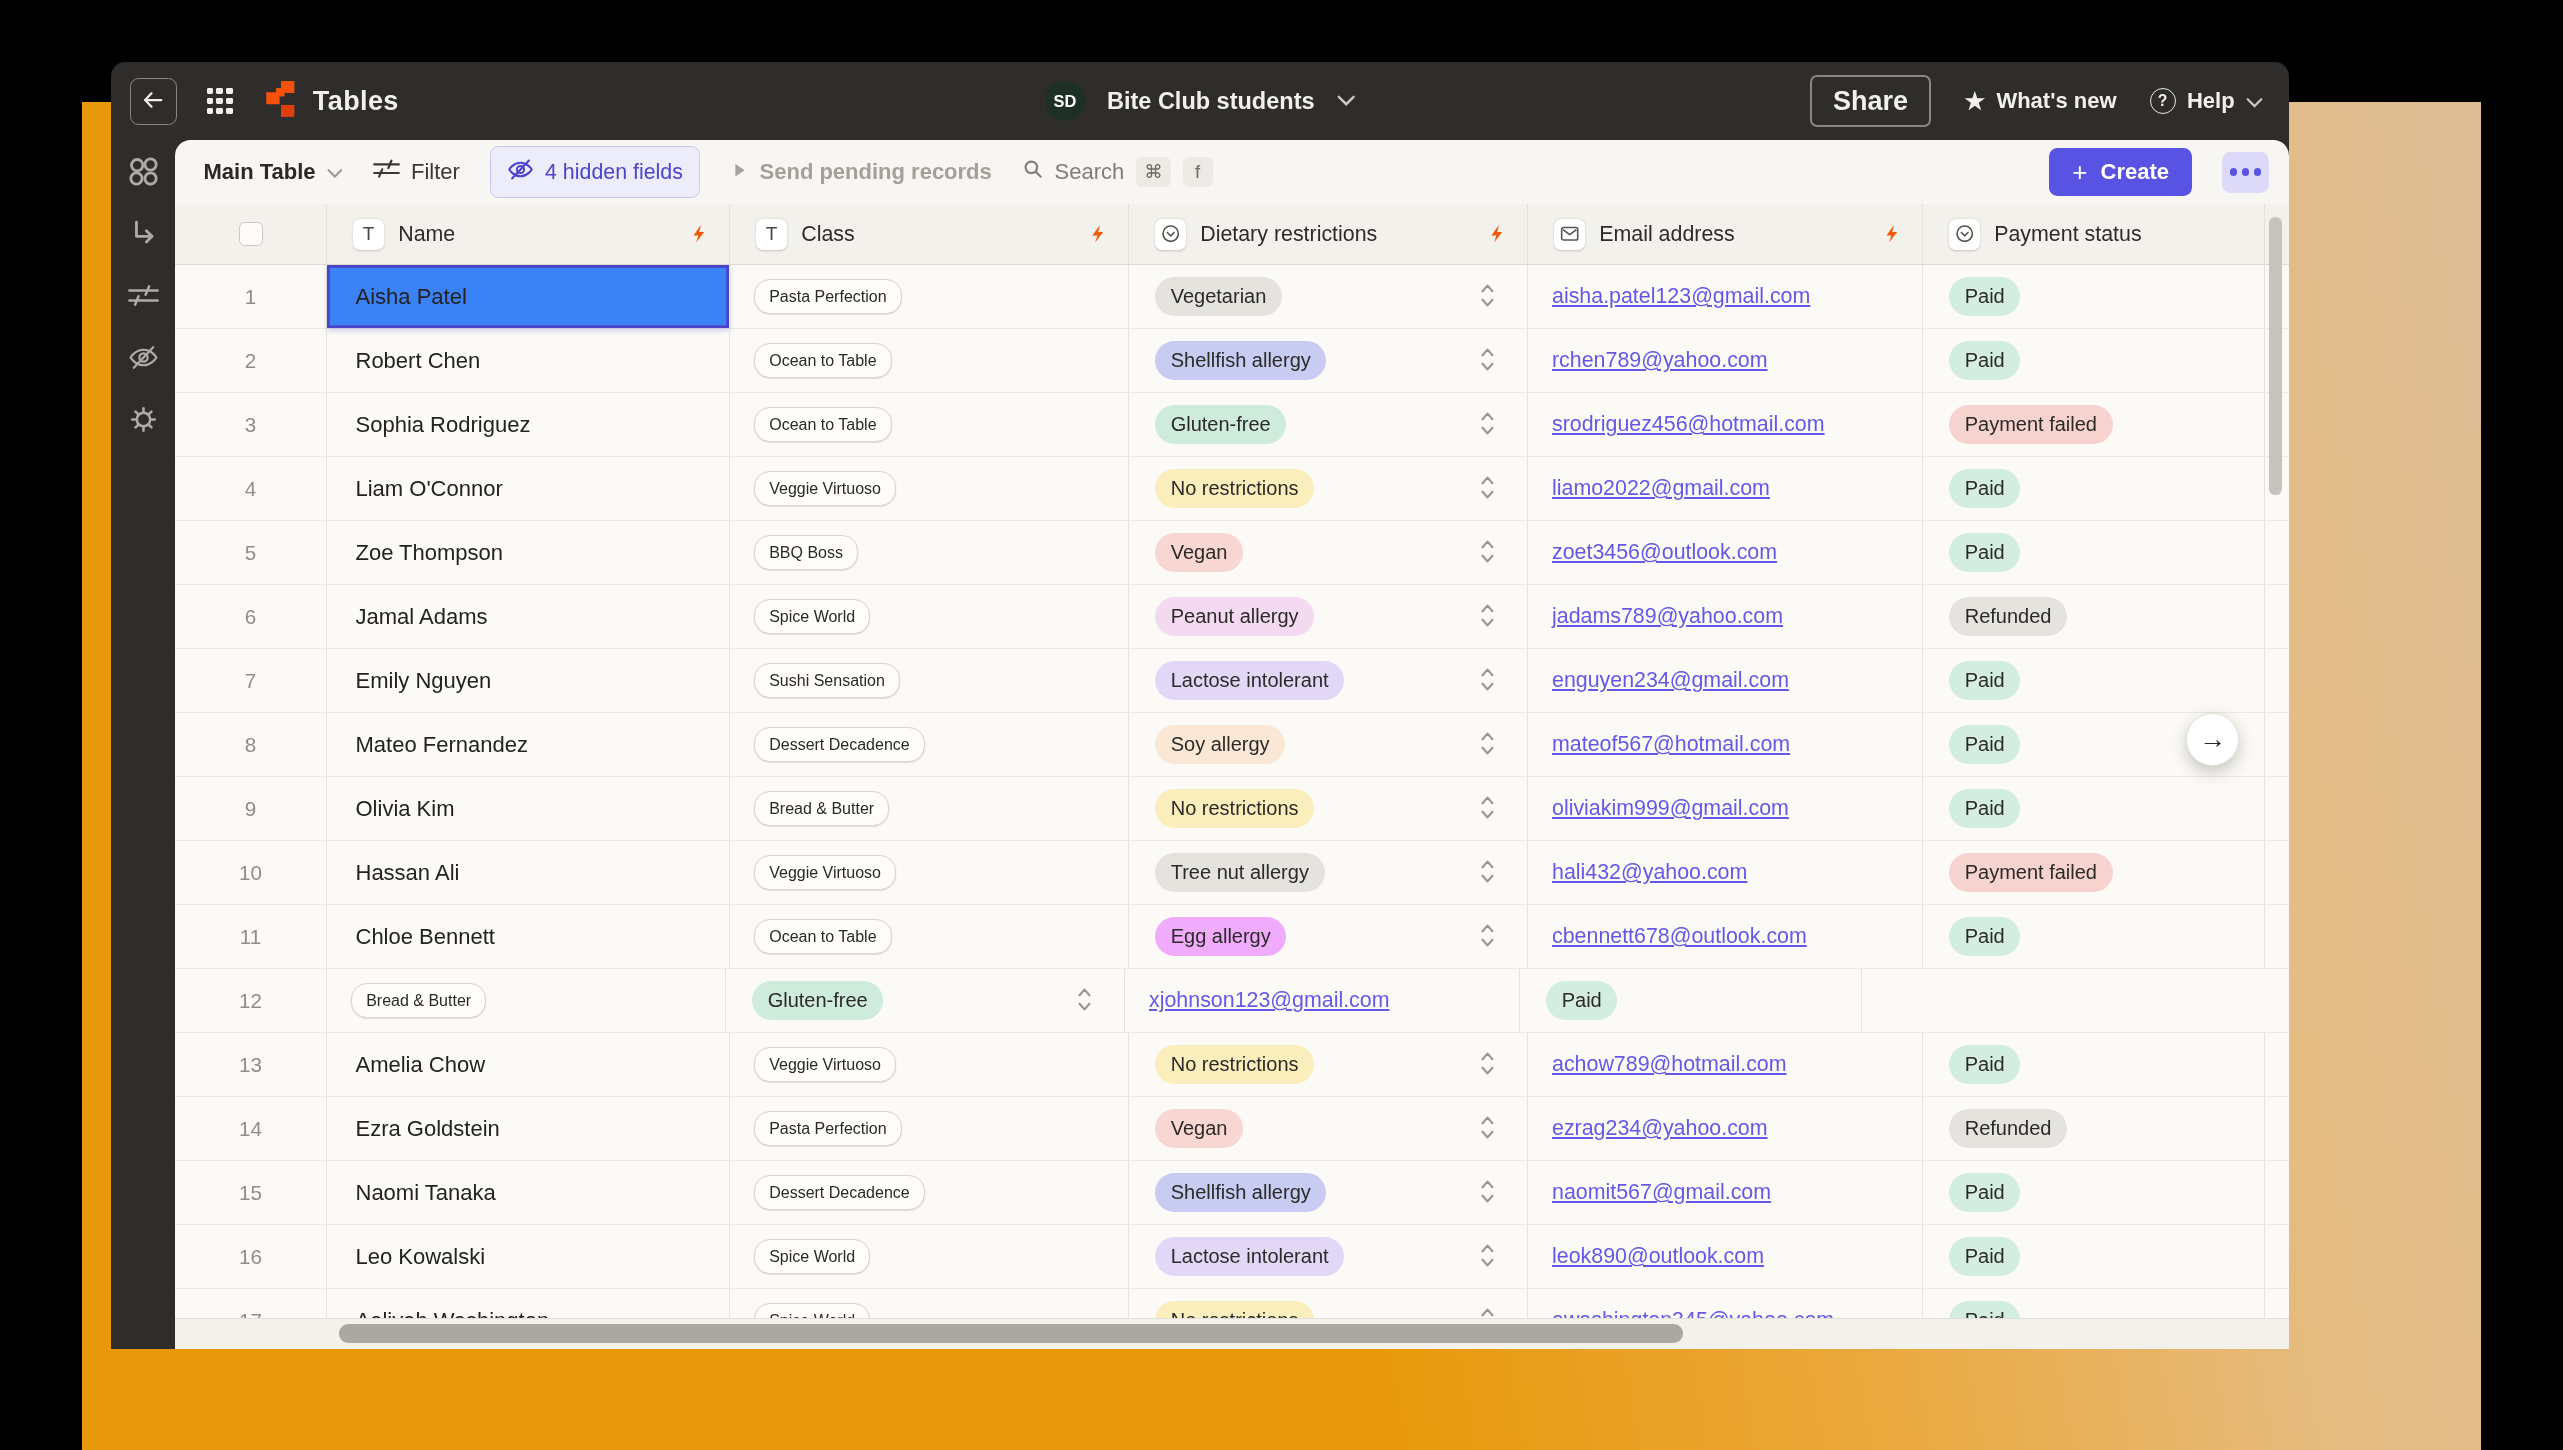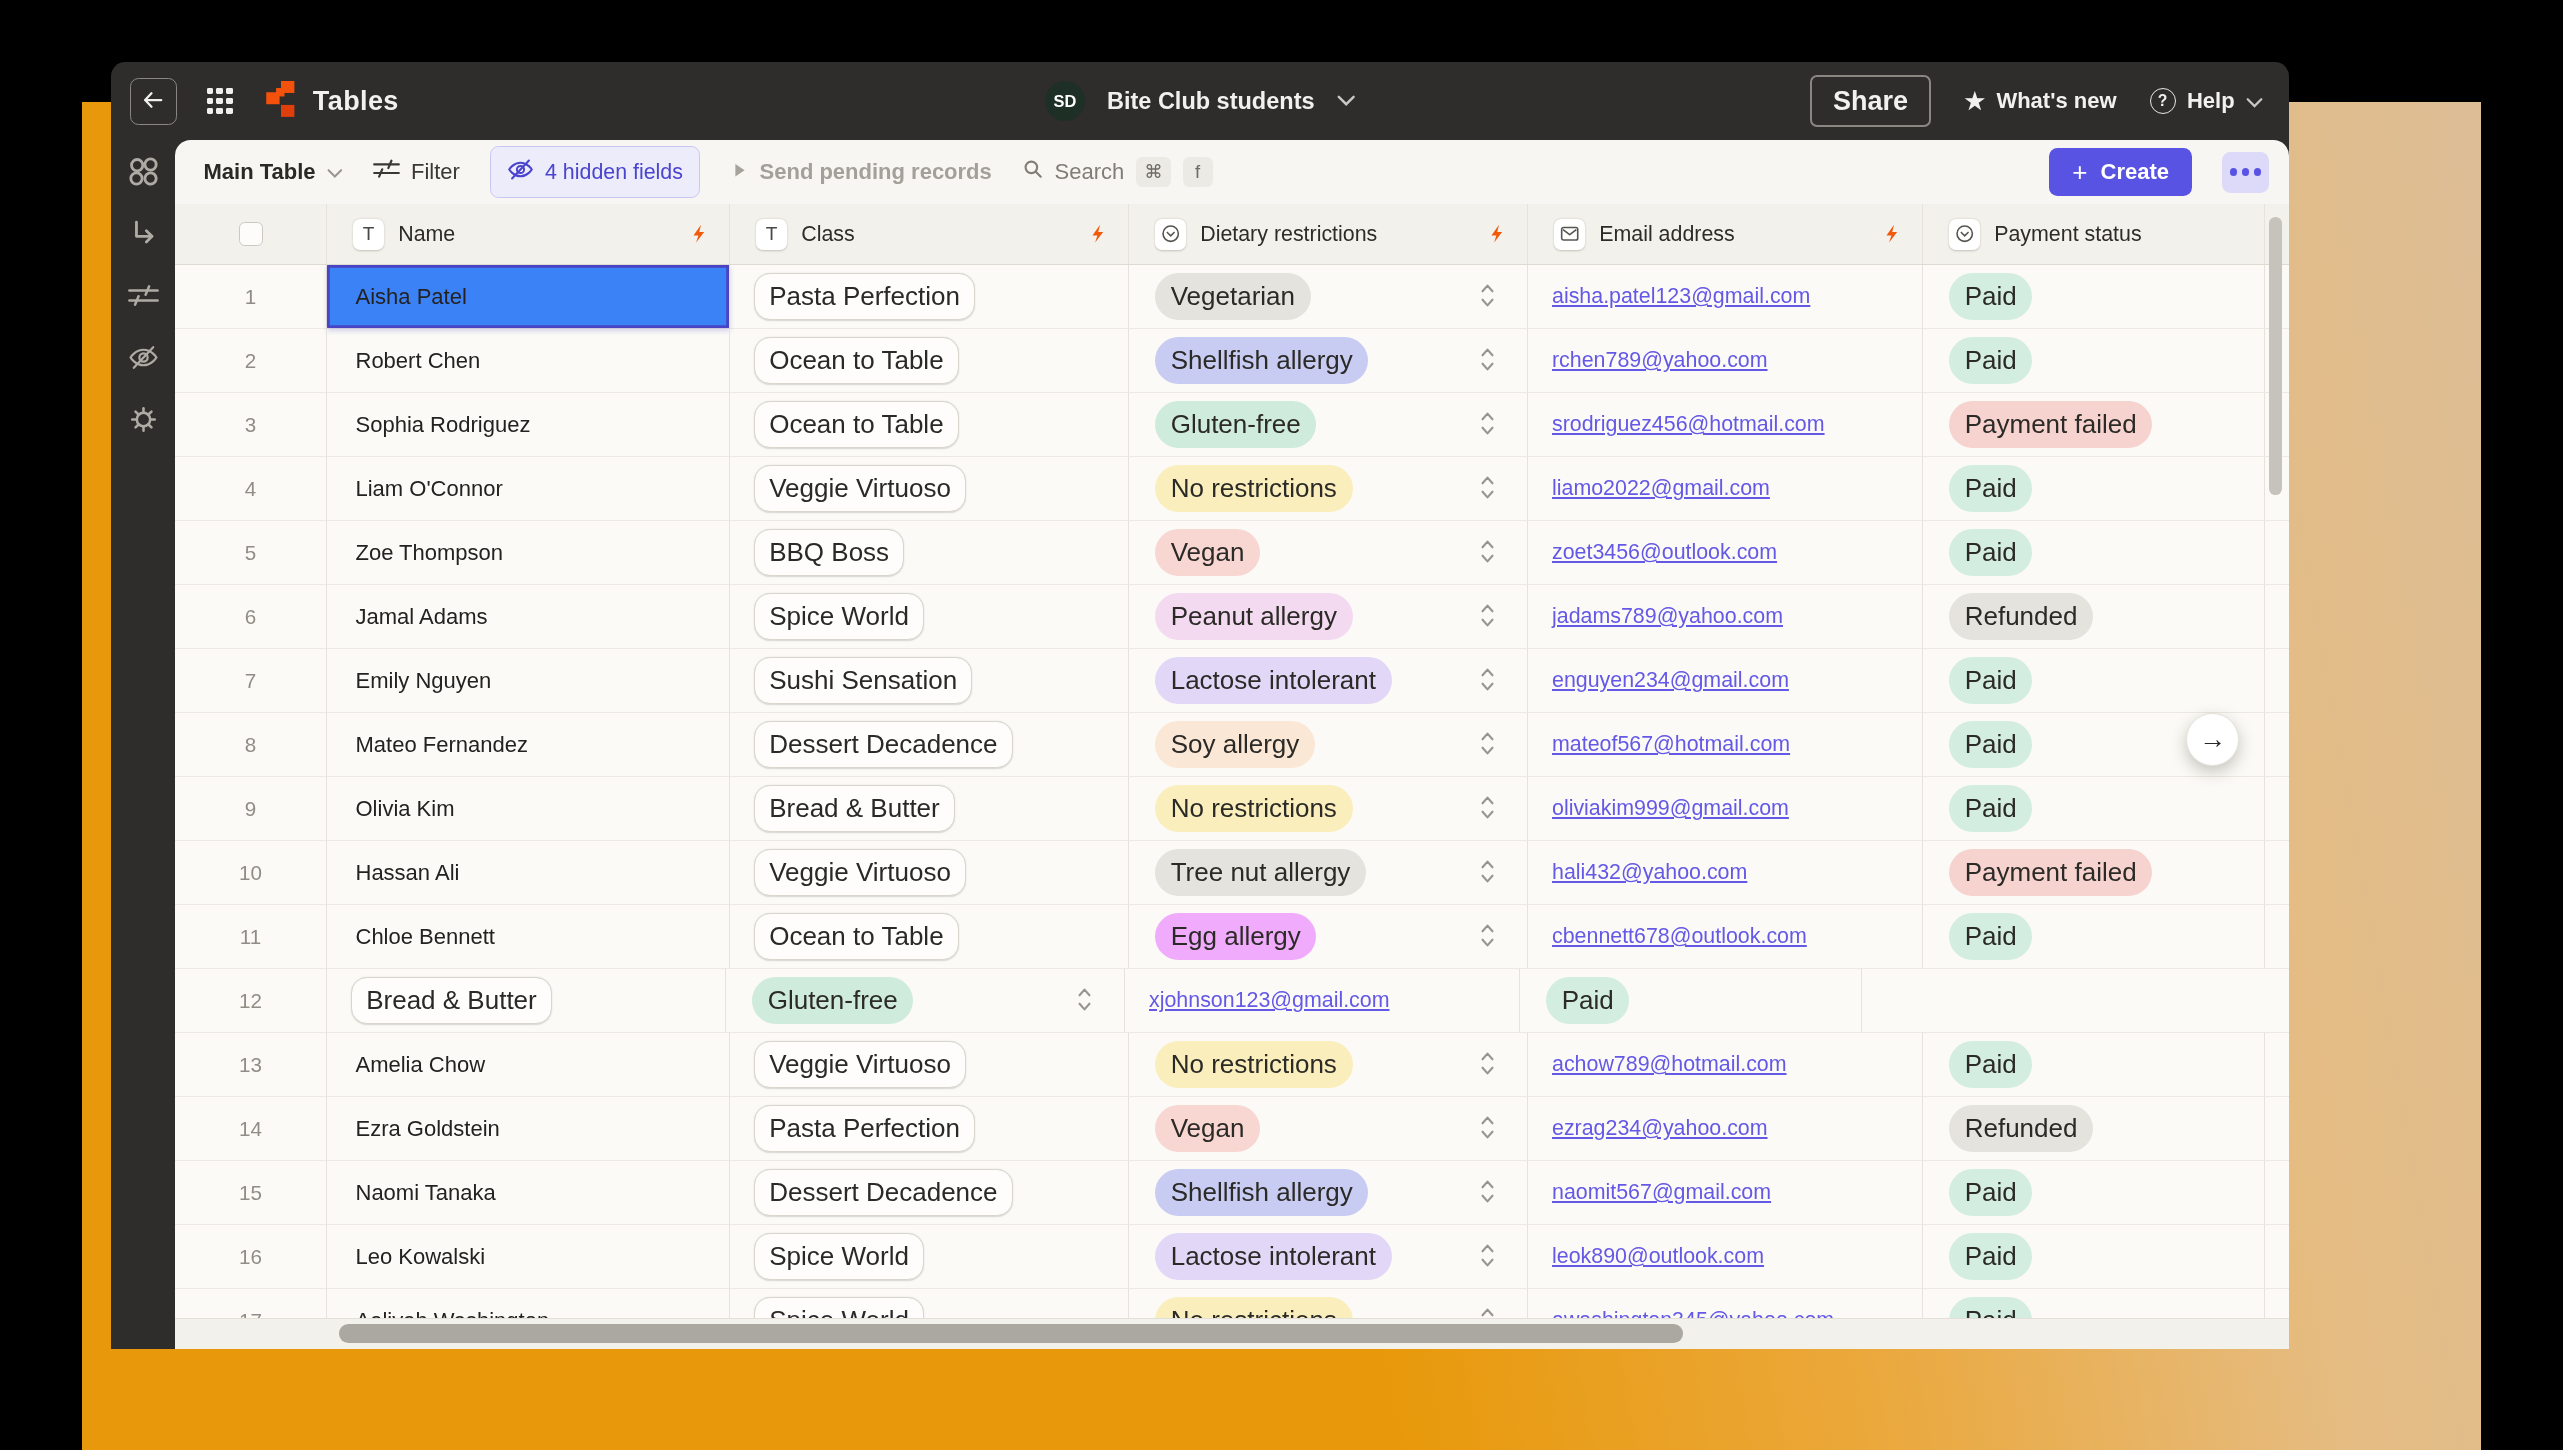--- a/index.html
+++ b/index.html
@@ -96,22 +96,22 @@
   .c-num { width:152px; flex:0 0 152px; justify-content:center; color:#908D86; font-size:20.6px; }
   .c-name { width:403px; flex:0 0 403px; padding-left:28.5px; font-size:22px; color:#232220; }
   .c-name.sel { background:#3b82f6; border-radius:1px;
                 box-shadow:inset 0 0 0 2.8px #4A44C4, 0 2.1px 5.7px rgba(74,68,196,.22); }
   .c-class { width:399px; flex:0 0 399px; padding-left:24px; }
   .c-diet { width:399px; flex:0 0 399px; padding-left:26px; }
   .c-email { width:395px; flex:0 0 395px; padding-left:24px; }
   .c-pay { width:342px; flex:0 0 342px; padding-left:26px; }
   .c-fill { flex:1; border-right:none; }
   .chip { background:#FEFDFB; border:1.4px solid #D9D6CF; border-radius:16px; padding:7.1px 14.2px;
-          font-size:26px; color:#2A2927; box-shadow:0 0.7px 1.4px rgba(60,55,40,.18); white-space:nowrap; }
-  .pill { border-radius:711px; padding:7.8px 15.7px; font-size:26px; font-weight:500; color:#2B2A27; white-space:nowrap; }
+          font-size:16px; color:#2A2927; box-shadow:0 0.7px 1.4px rgba(60,55,40,.18); white-space:nowrap; }
+  .pill { border-radius:711px; padding:7.8px 15.7px; font-size:20px; font-weight:500; color:#2B2A27; white-space:nowrap; }
   .stepper { margin-left:auto; margin-right:31px; flex:0 0 auto; cursor:pointer; }
   .elink { color:#6458E6; text-decoration:underline; font-size:21.4px; cursor:pointer; white-space:nowrap; }
 
   
   .vscroll { position:absolute; right:7.1px; top:77px; width:13px; height:278px;
              background:#C6C3BC; border-radius:6.4px; z-index:5; cursor:pointer; }
   .hscroll-track { position:absolute; left:0; right:0; bottom:0; height:31px; background:#F3F1EB;
                    border-top:0.7px solid #E3E0D9; z-index:4; }
   .hscroll-thumb { position:absolute; left:164px; bottom:6.4px; width:1344px; height:18.5px;
                    background:#ABA8A1; border-radius:9.3px; cursor:pointer; }

